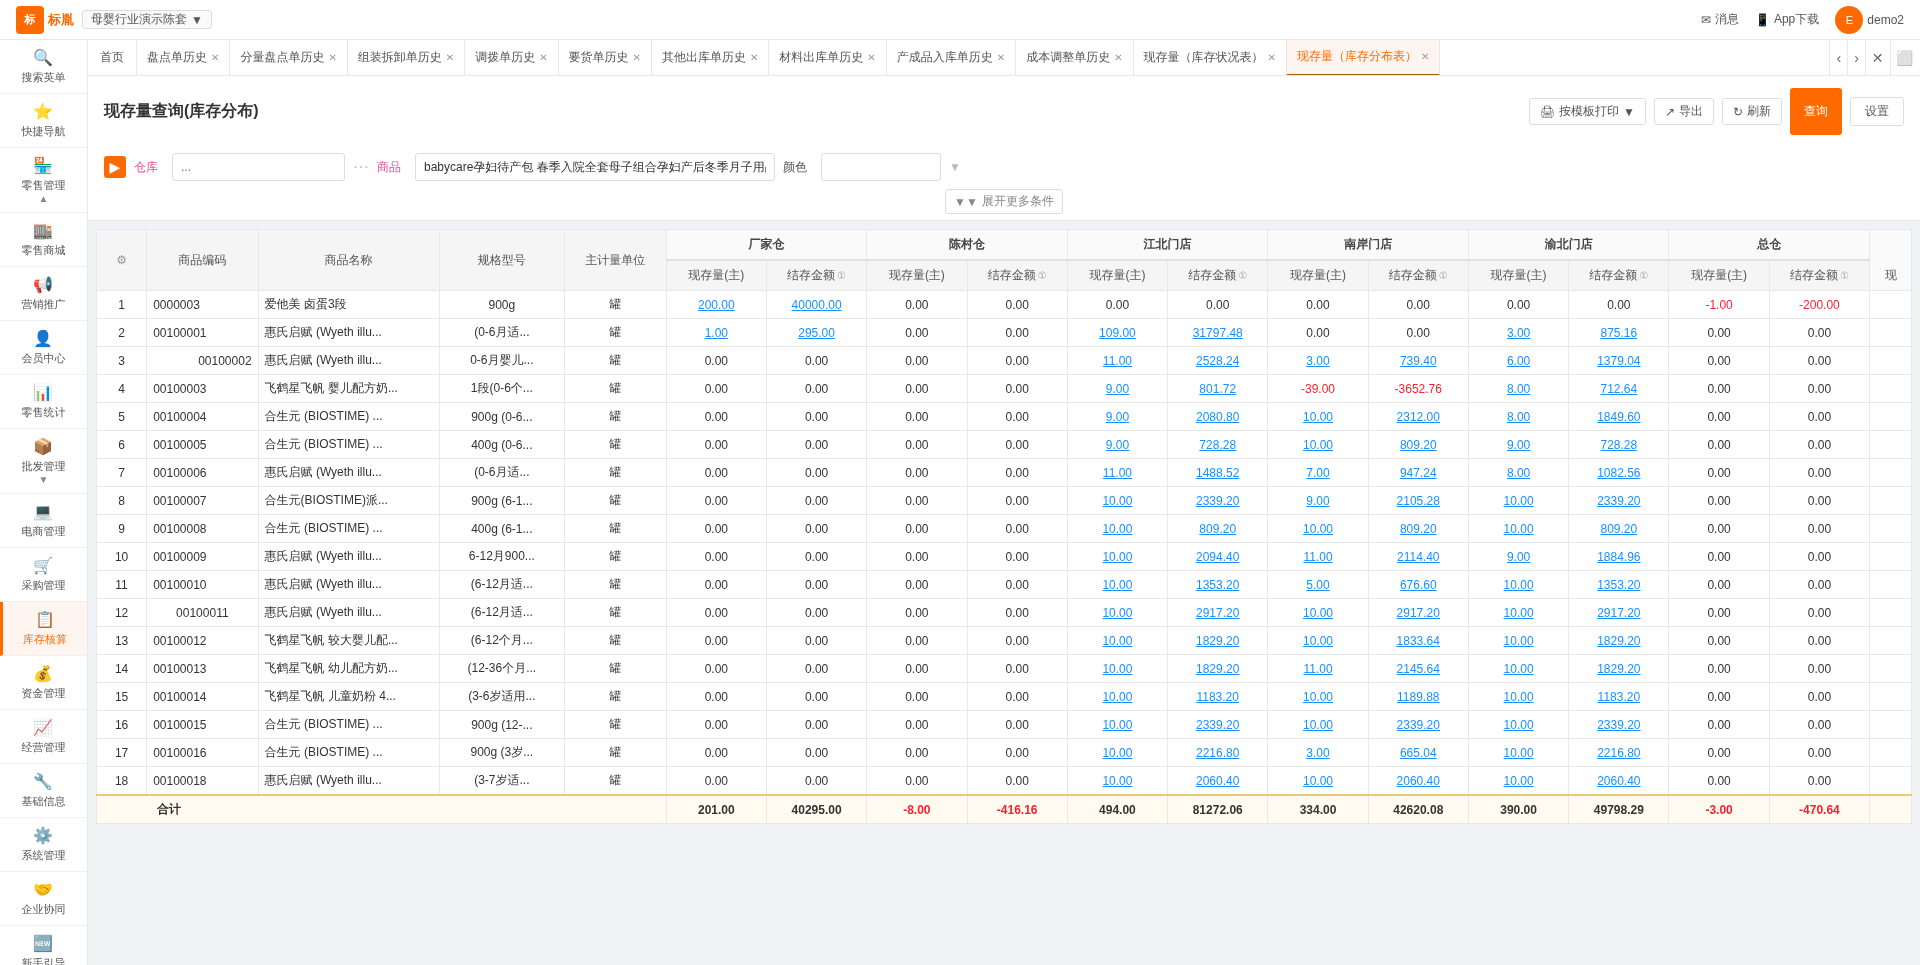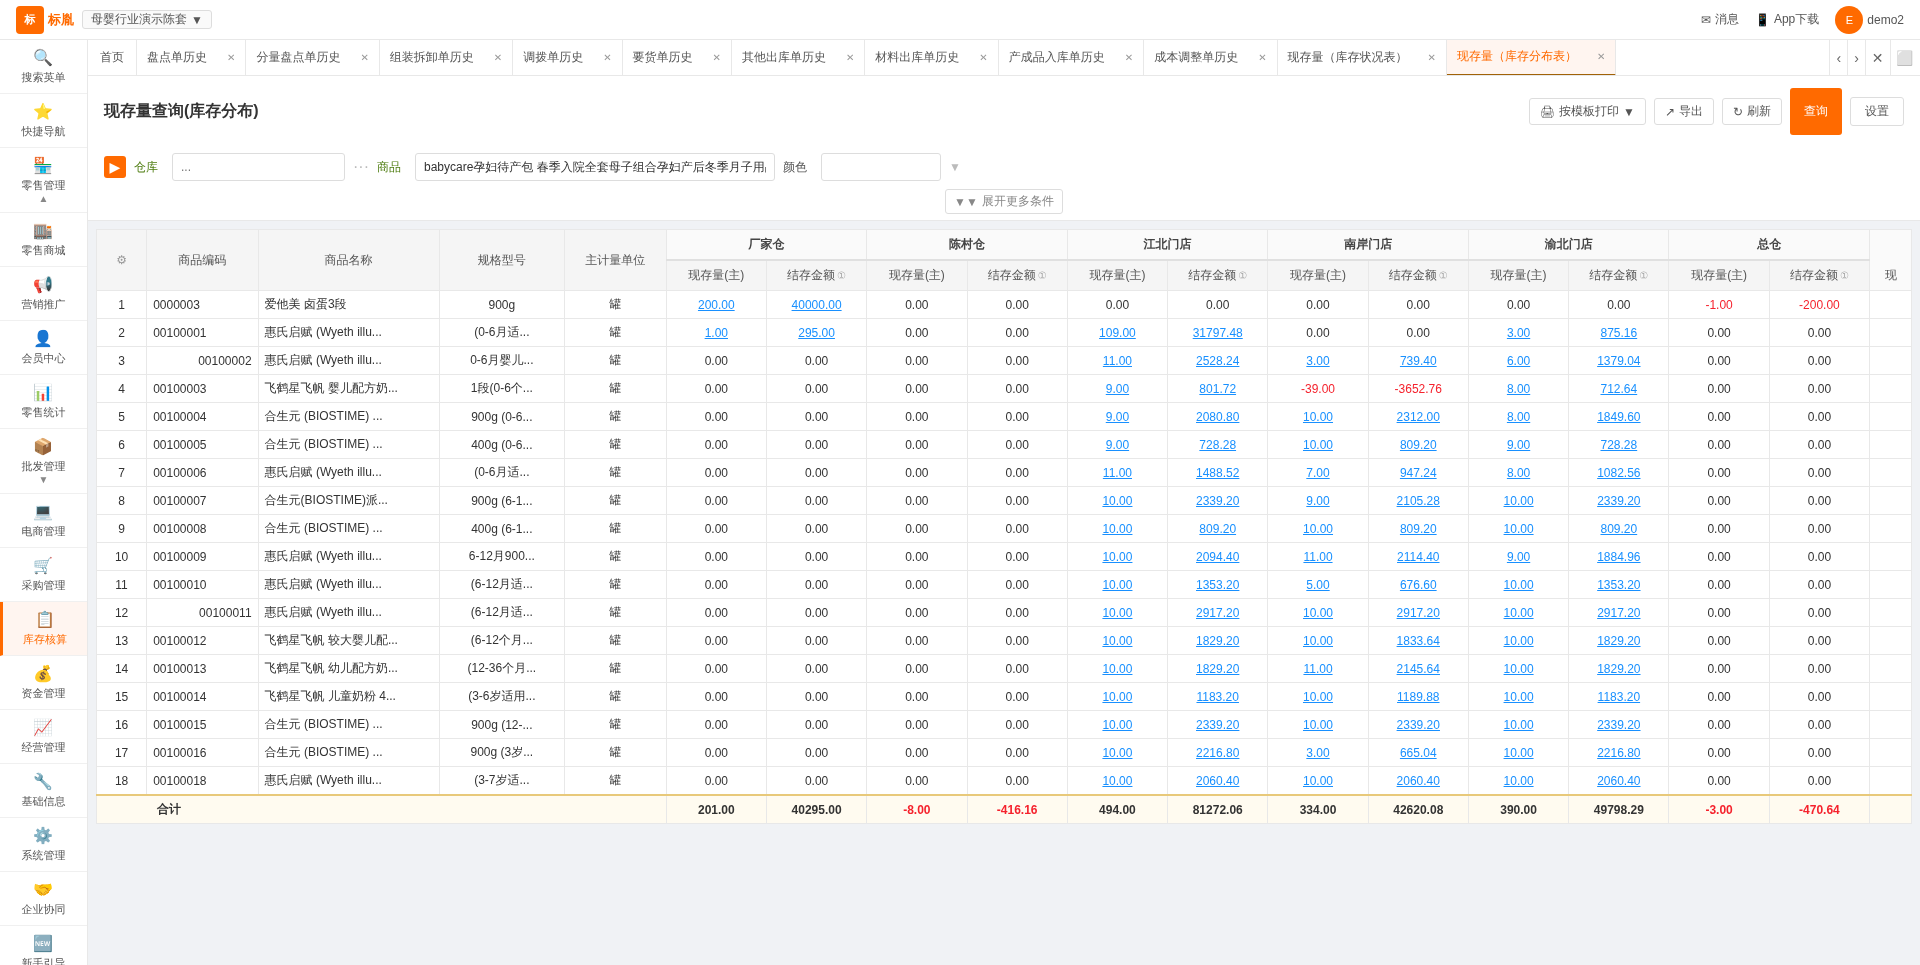--- a/index.html
+++ b/index.html
@@ -65,21 +65,21 @@
     .nav-tab {
       display: flex;
       align-items: center;
       padding: 0 10px;
       height: 36px;
       font-size: 12px;
       color: #555;
       cursor: pointer;
       border-right: 1px solid #e8e8e8;
       white-space: nowrap;
-      gap: 20px;
+      gap: 4px;
       flex-shrink: 0;
     }
     .nav-tab.active { background: #fff5f0; color: #ff6a00; border-bottom: 2px solid #a16207; }
     .nav-tab .close-btn { font-size: 10px; color: #999; cursor: pointer; }
     .nav-tab-home { padding: 0 12px; font-size: 12px; color: #555; border-right: 1px solid #e8e8e8; height: 36px; display: flex; align-items: center; cursor: pointer; }
     .nav-arrows { display: flex; align-items: center; margin-left: auto; }
     .nav-arrow { padding: 0 6px; cursor: pointer; color: #666; font-size: 14px; height: 36px; display: flex; align-items: center; border-left: 1px solid #e8e8e8; }
 
     
     .main-content {
@@ -115,21 +115,21 @@
     .filter-toggle-btn {
       background: #ff6a00;
       color: #fff;
       border: none;
       width: 22px; height: 22px;
       border-radius: 3px;
       cursor: pointer;
       font-size: 14px;
       display: flex; align-items: center; justify-content: center;
     }
-    .filter-label { color: #4d7c0f; font-size: 12px; min-width: 30px; }
+    .filter-label { color: #ec4899; font-size: 12px; min-width: 30px; }
     .filter-input {
       border: 1px solid #ddd;
       border-radius: 3px;
       padding: 4px 8px;
       font-size: 12px;
       height: 28px;
       outline: none;
       min-width: 80px;
     }
     .filter-input-wide {
@@ -652,21 +652,21 @@
             <td class="num-link">5.00</td>
             <td class="num-link">676.60</td>
             <td class="num-link">10.00</td>
             <td class="num-link">1353.20</td>
             <td>0.00</td>
             <td>0.00</td>
             <td></td>
           </tr>
           <tr>
             <td>12</td>
-            <td style="text-align:right">00100011</td>
+            <td style="text-align:center">00100011</td>
             <td style="text-align:left; max-width:130px; overflow:hidden; text-overflow:ellipsis;">惠氏启赋 (Wyeth illu...</td>
             <td>(6-12月适...</td>
             <td>罐</td>
             <td>0.00</td>
             <td>0.00</td>
             <td>0.00</td>
             <td>0.00</td>
             <td class="num-link">10.00</td>
             <td class="num-link">2917.20</td>
             <td class="num-link">10.00</td>

